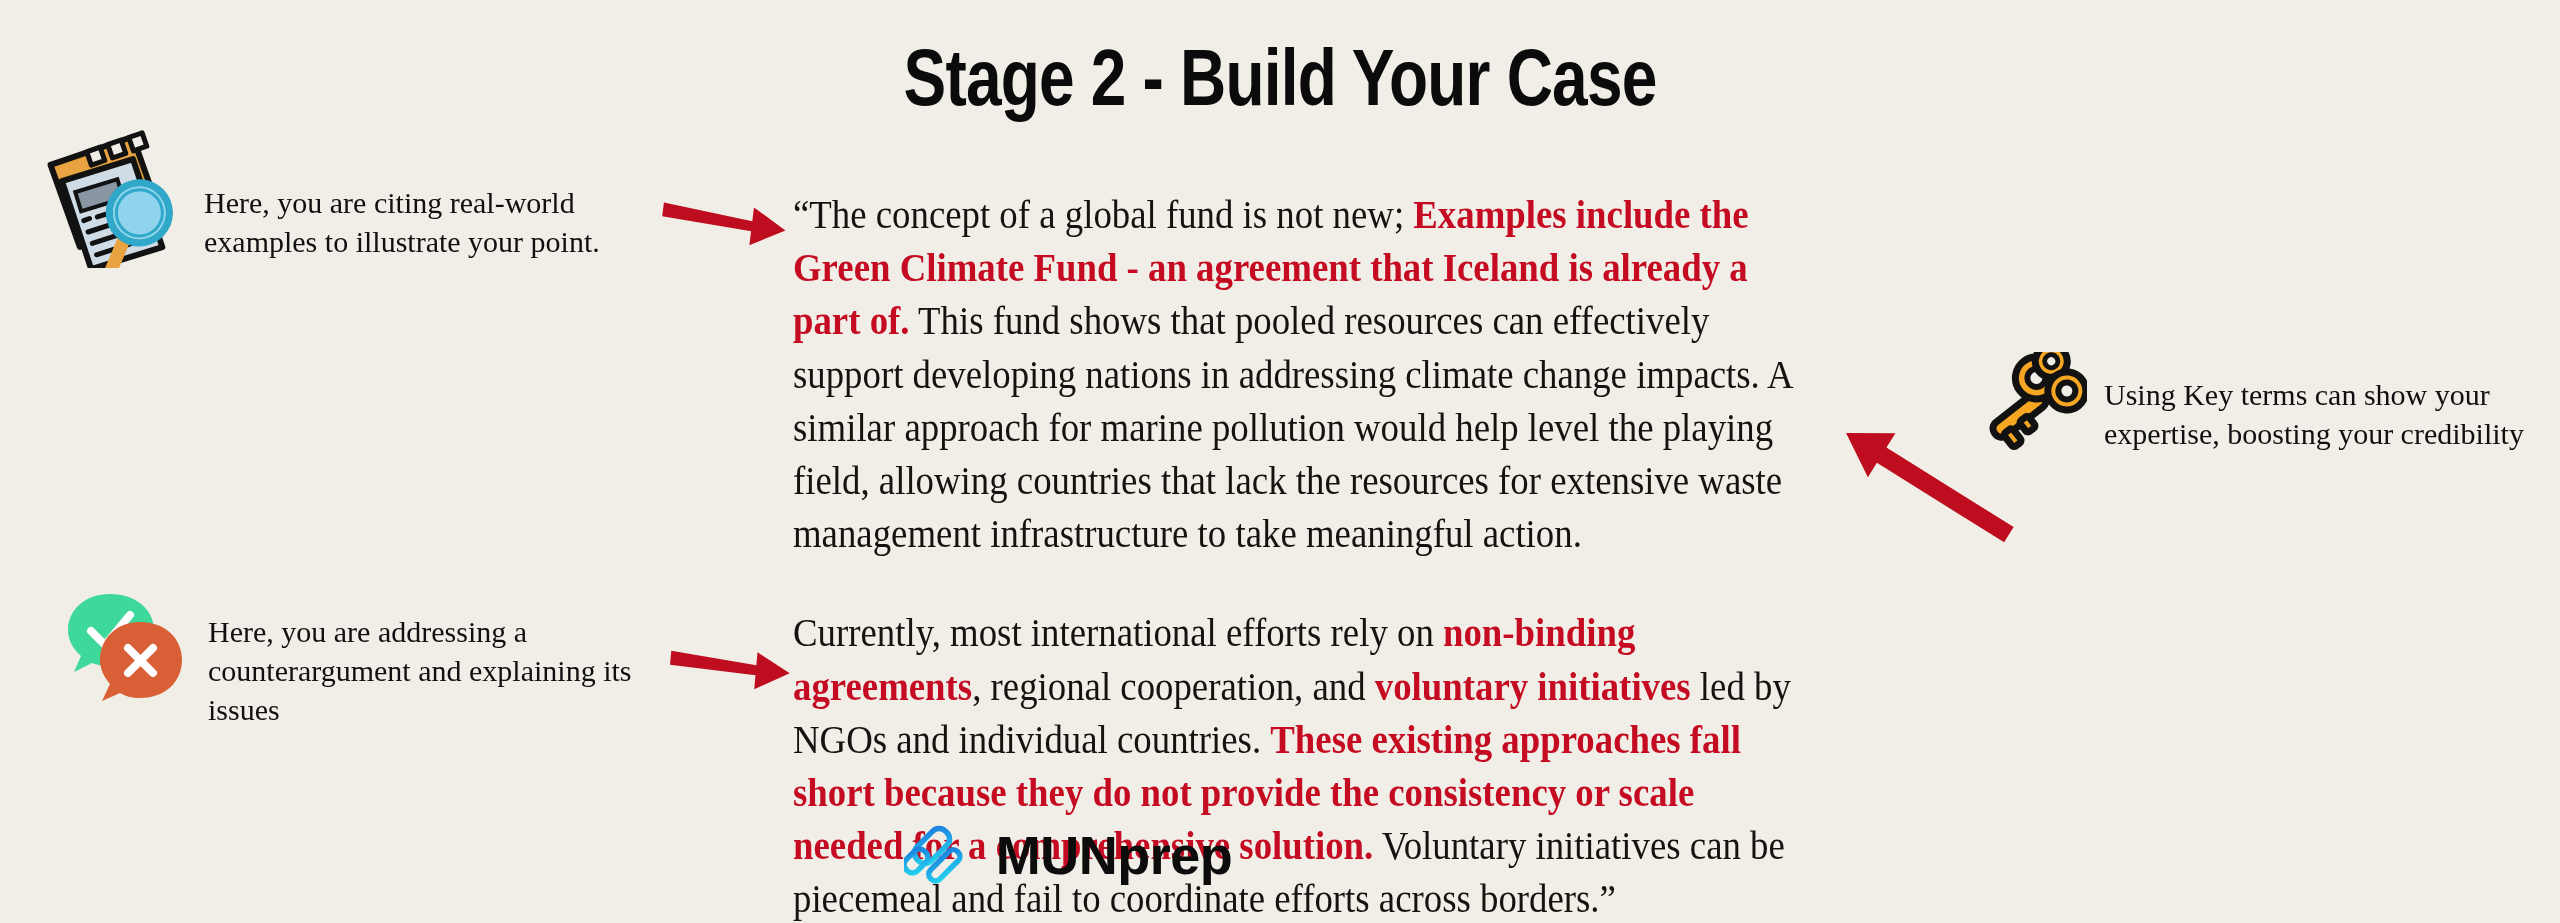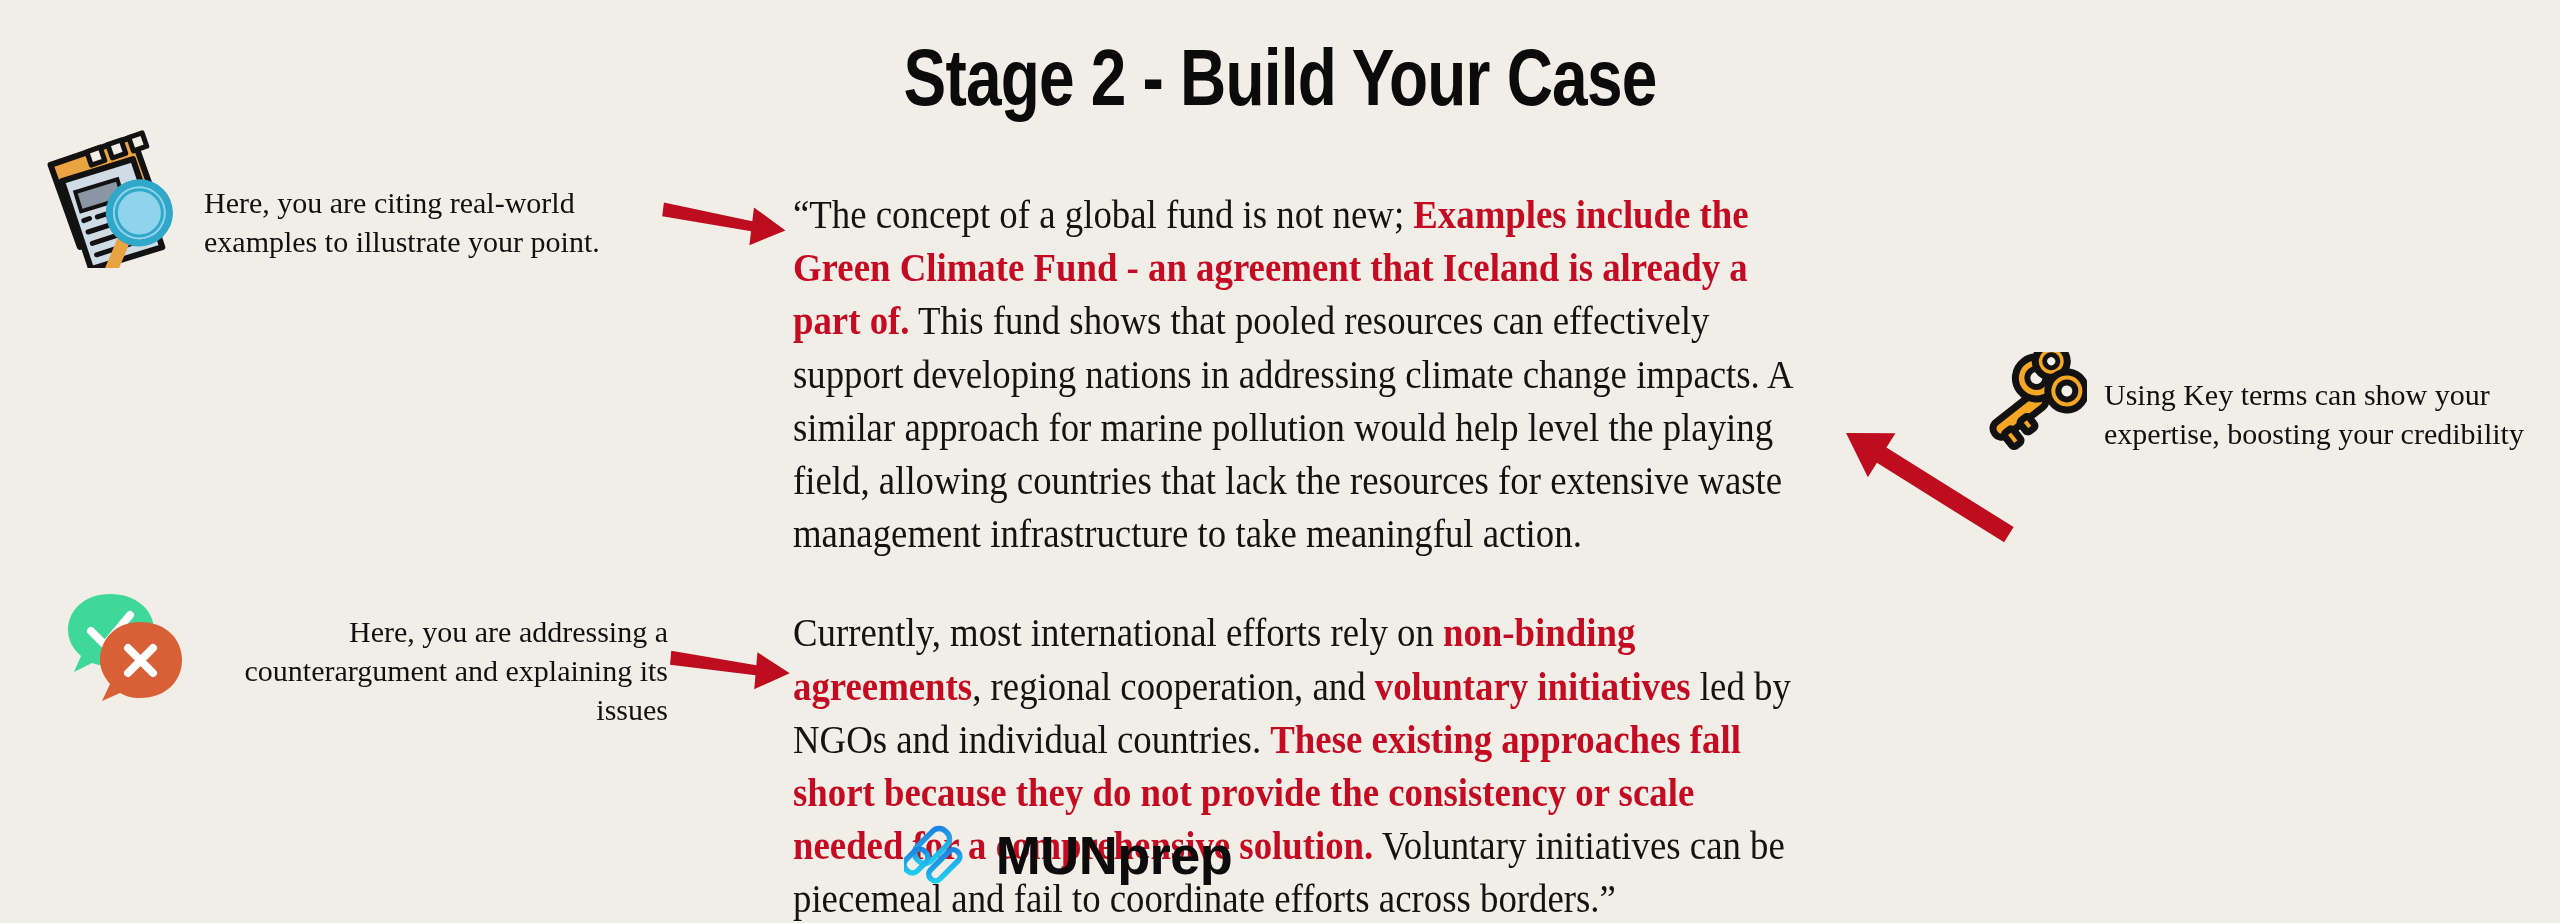--- a/index.html
+++ b/index.html
@@ -66,21 +66,21 @@
   
   .note {
     position: absolute;
     font-family: "Liberation Serif", serif;
     font-weight: 400;
     font-size: 30px;
     line-height: 1.30;
     color: #111010;
   }
   .note-tl { left: 204px; top: 163px; width: 470px; }
-  .note-bl { left: 188px; top: 592px; width: 480px; text-align: right; }
+  .note-bl { left: 208px; top: 592px; width: 480px; }
   .note-r  { left: 2104px; top: 355px; width: 450px; }
 
   
   .arrow { position: absolute; }
   .arrow-tl { left: 660px; top: 172px; }
   .arrow-bl { left: 668px; top: 620px; }
   .arrow-key { left: 1828px; top: 398px; }
 
   
   .icon-docs  { position: absolute; left: 36px;  top: 108px; }

